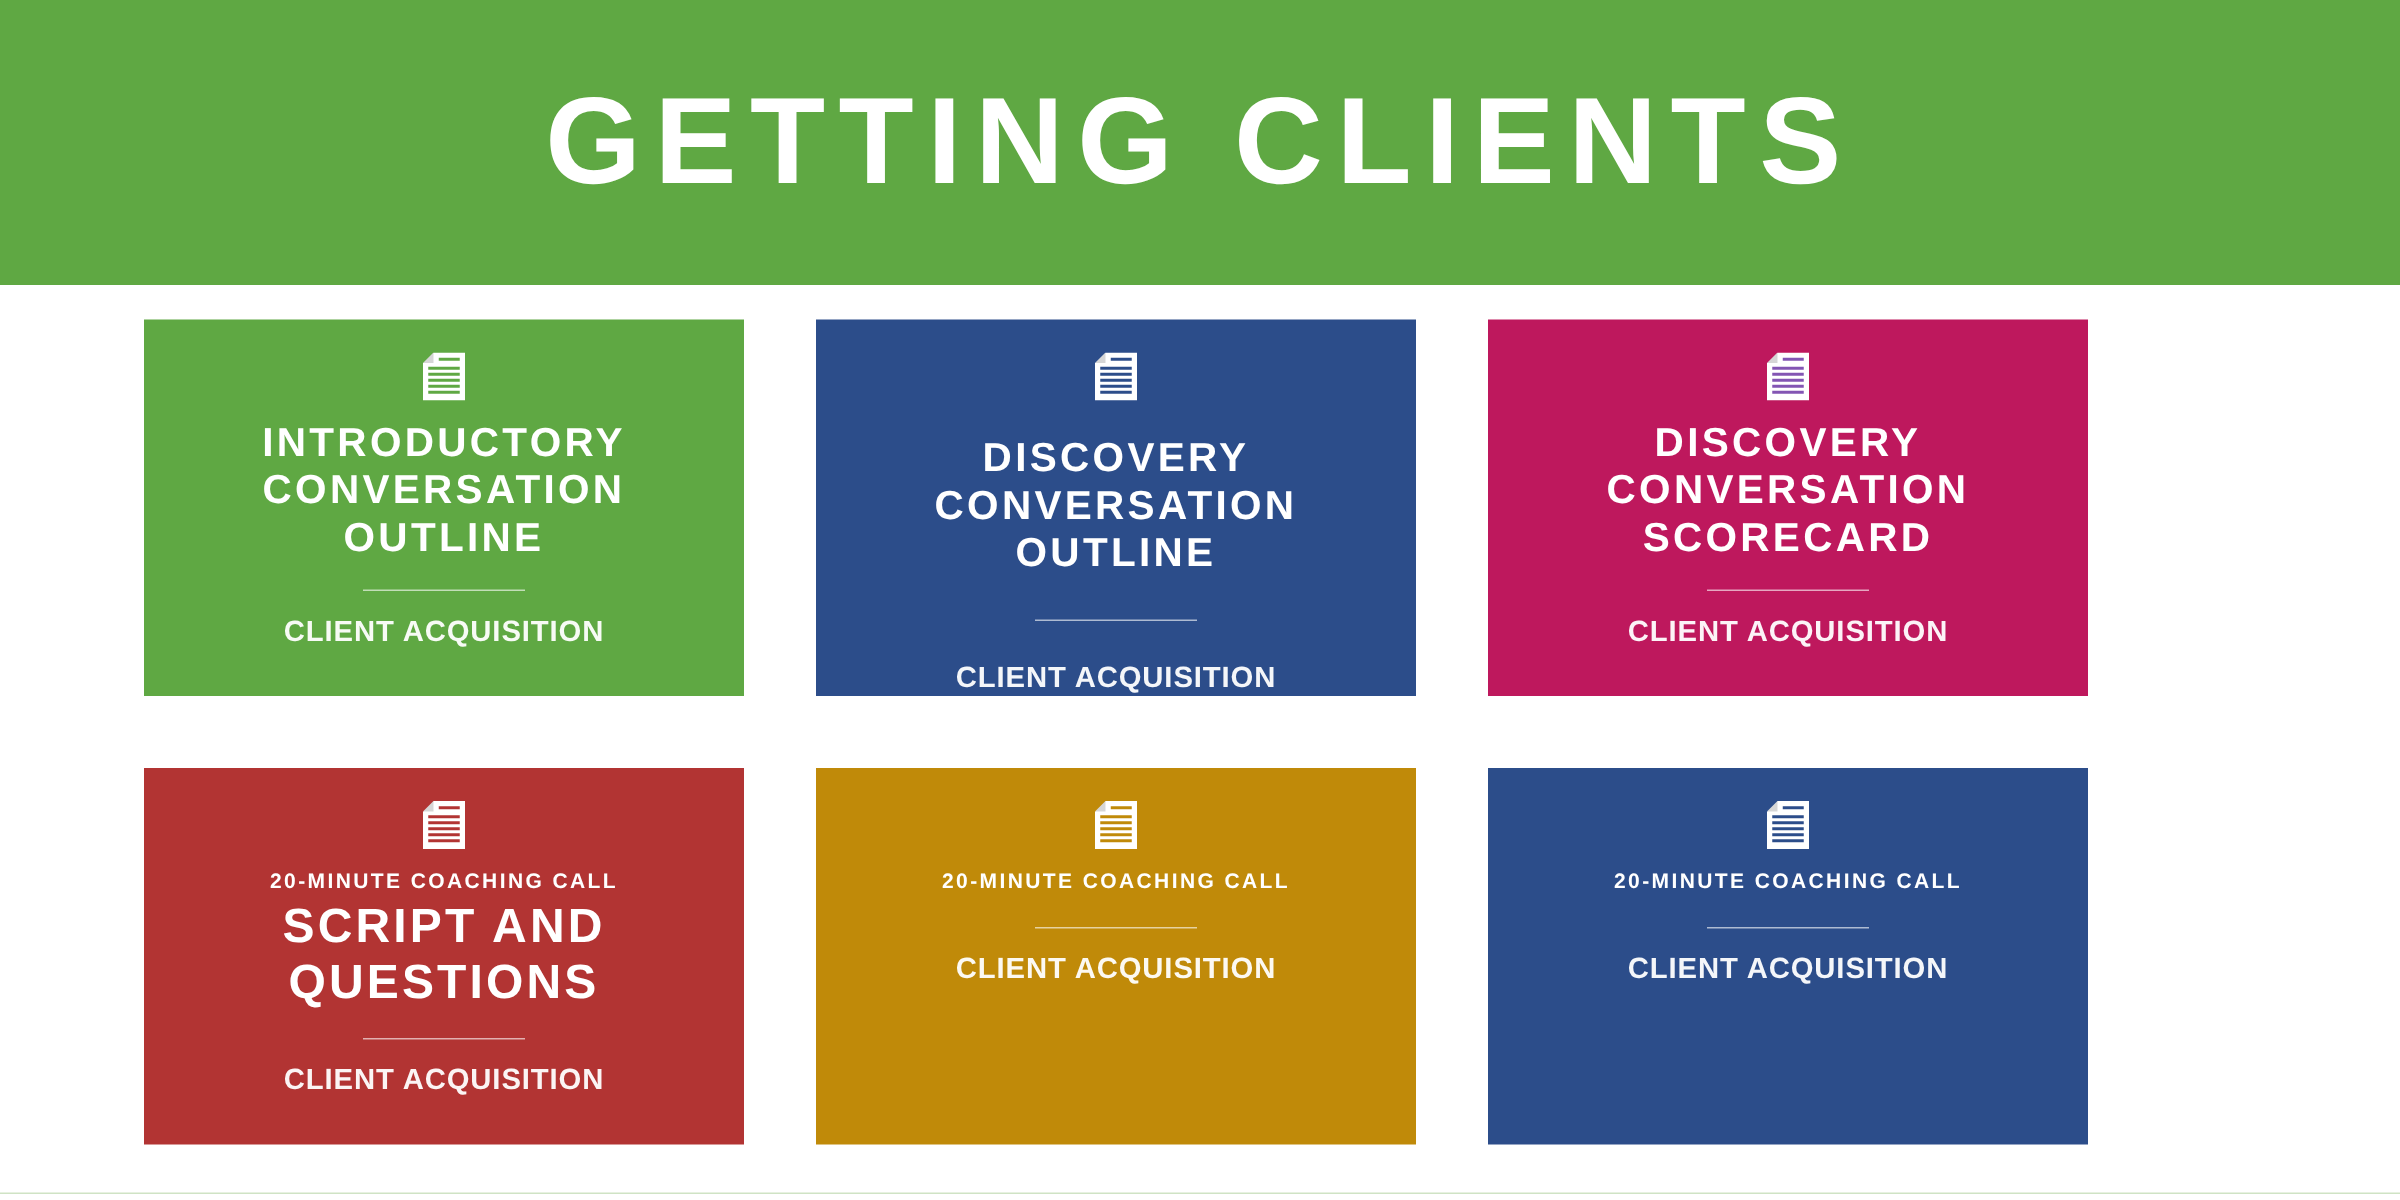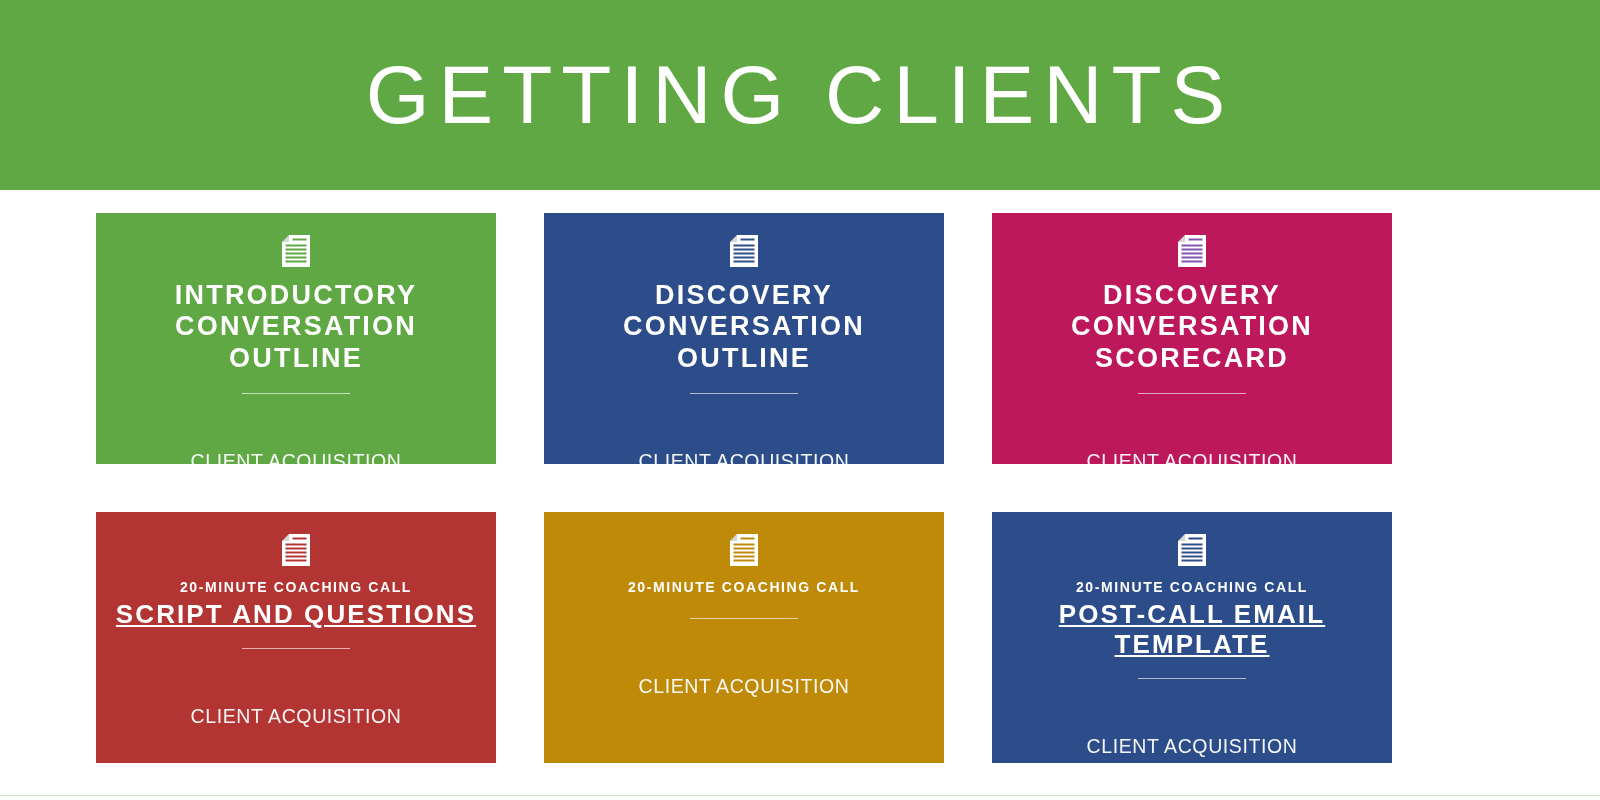--- a/index.html
+++ b/index.html
@@ -22,21 +22,21 @@
     height: 190px;
     background: #5FA843;
     display: flex;
     align-items: center;
     justify-content: center;
   }
 
   .header-title {
     color: #ffffff;
     font-size: 82px;
-    font-weight: 400;
+    font-weight: 700;
     letter-spacing: 9px;
     line-height: 1;
     text-transform: uppercase;
     white-space: nowrap;
     font-family: "Liberation Sans", sans-serif;
   }
 
   
   .grid {
     width: 1472px;
@@ -86,41 +86,39 @@
     font-size: 27px;
     font-weight: 700;
     letter-spacing: 2.2px;
     line-height: 1.16;
     text-transform: uppercase;
     color: #ffffff;
     padding: 0 10px;
   }
 
   .card-title.compact {
-    font-size: 26px;
+    font-size: 32px;
     letter-spacing: 2.1px;
-    text-decoration: underline;
   }
 
   .card-divider {
     width: 108px;
     height: 1px;
     background: rgba(255, 255, 255, 0.62);
     margin: 19px 0 16px 0;
     flex: none;
   }
 
   .card-subtitle {
     font-size: 19.5px;
-    font-weight: 400;
+    font-weight: 700;
     letter-spacing: 0.6px;
     line-height: 1.2;
     text-transform: uppercase;
     color: rgba(255, 255, 255, 0.95);
-    margin-top: 40px;
   }
 
   
   .bottom-rule {
     position: absolute;
     left: 0;
     bottom: 4px;
     width: 1600px;
     height: 1px;
     background: #cfe3c4;
@@ -230,19 +228,18 @@
       <g fill="none" stroke-width="2" stroke="#2C4D8A">
         <line x1="10.5" y1="4.5" x2="24.5" y2="4.5"></line>
         <line x1="3.5" y1="10.5" x2="24.5" y2="10.5"></line>
         <line x1="3.5" y1="14.5" x2="24.5" y2="14.5"></line>
         <line x1="3.5" y1="18.5" x2="24.5" y2="18.5"></line>
         <line x1="3.5" y1="22.5" x2="24.5" y2="22.5"></line>
         <line x1="3.5" y1="26.5" x2="24.5" y2="26.5"></line>
       </g>
     </svg>
     <div class="card-eyebrow">20-MINUTE COACHING CALL</div>
-    <div class="card-title compact">POST-CALL EMAIL TEMPLATE</div>
     <div class="card-divider"></div>
     <div class="card-subtitle">CLIENT ACQUISITION</div>
   </div>
   </div>
 
 <div class="bottom-rule" style="background: rgb(207, 227, 196);"></div>
 
 </body></html>

